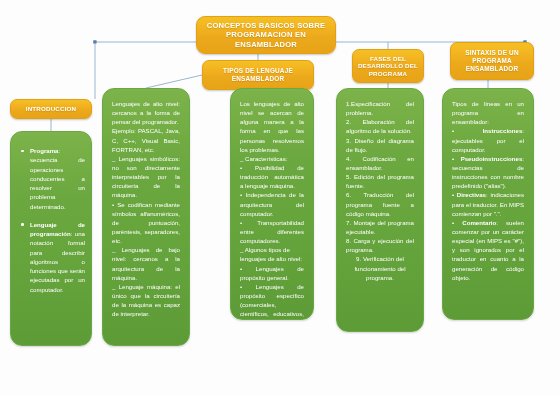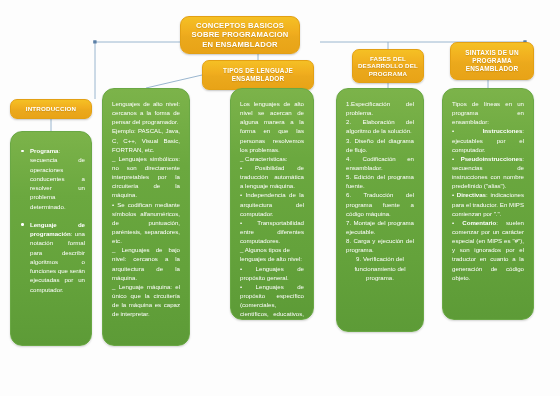--- a/index.html
+++ b/index.html
@@ -36,21 +36,21 @@
     letter-spacing: .2px;
     line-height: 1.22;
     display: flex;
     align-items: center;
     justify-content: center;
     padding: 3px 4px;
     box-shadow: 0 1px 2px rgba(0,0,0,.22);
     text-shadow: 0 1px 1px rgba(150,100,0,.35);
   }
   #node-root {
-    left: 180px; top: 16px; width: 120px; height: 38px;
+    left: 196px; top: 16px; width: 140px; height: 38px;
     font-size: 7.6px; border-radius: 9px;
   }
   #node-tipos {
     left: 202px; top: 60px; width: 112px; height: 30px;
     font-size: 6.4px;
   }
   #node-fases {
     left: 352px; top: 49px; width: 72px; height: 34px;
     font-size: 6.2px;
   }

